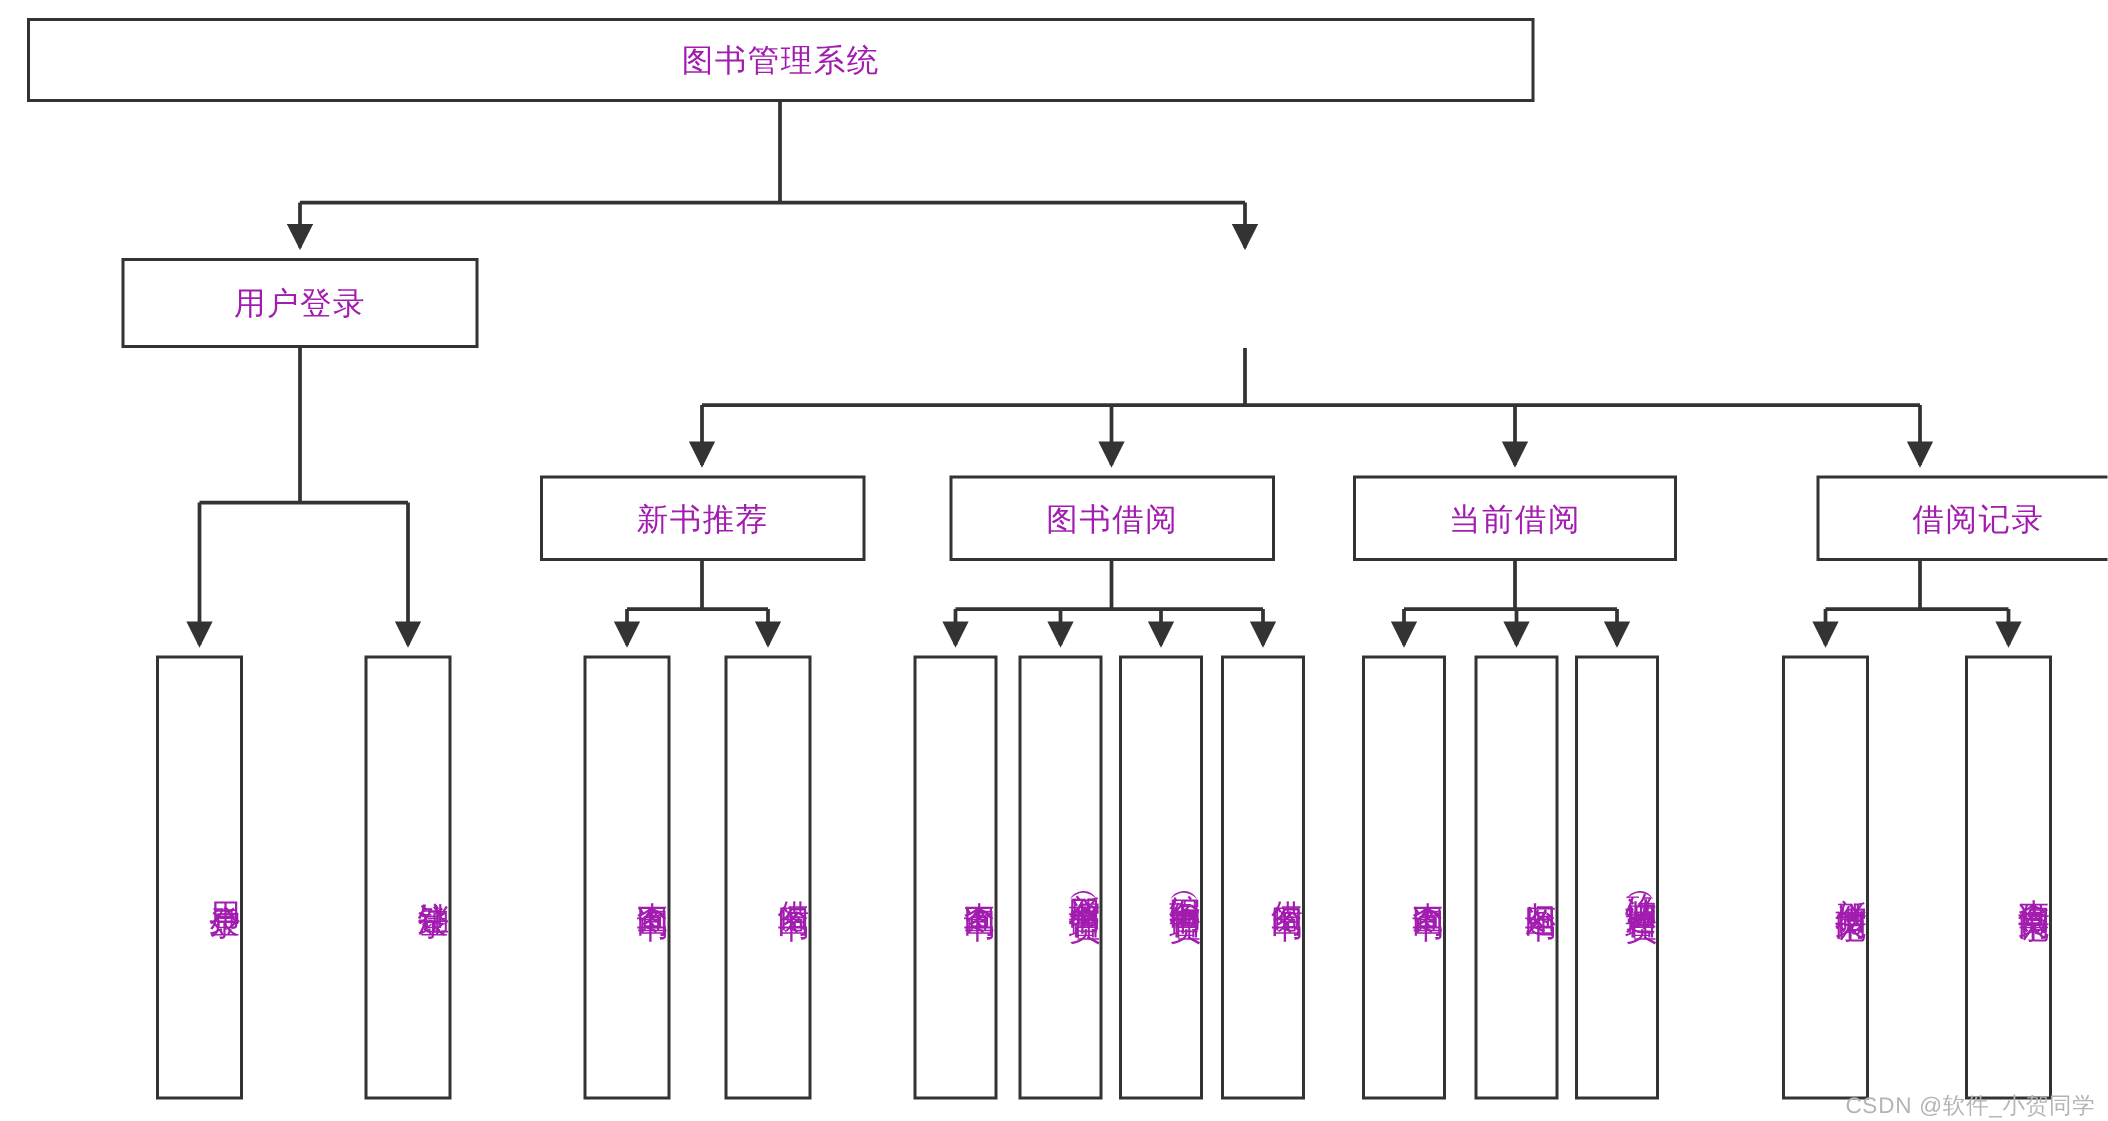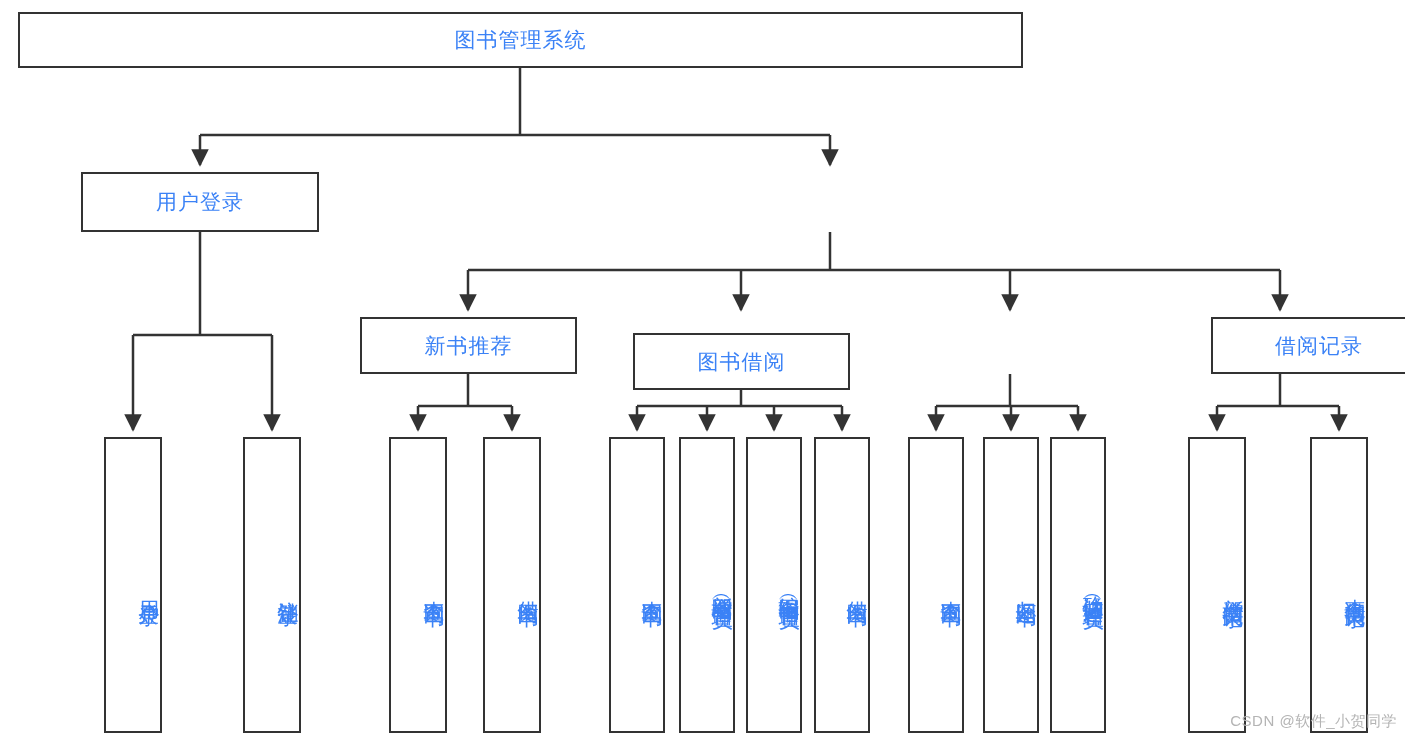--- a/index.html
+++ b/index.html
@@ -29,21 +29,21 @@
     pointer-events: none;
   }
   .node {
     position: absolute;
     box-sizing: border-box;
     background: #ffffff;
     border: 2px solid #333333;
     display: flex;
     align-items: center;
     justify-content: center;
-    color: #3b82f6;
+    color: #a21caf;
   }
   .node.horizontal {
     font-size: 21px;
     letter-spacing: 1px;
   }
   .node.vertical {
     writing-mode: vertical-rl;
     text-orientation: upright;
     align-items: flex-start;
     justify-content: center;
@@ -53,21 +53,21 @@
     line-height: 1;
   }
   .node.vertical .vlabel {
     writing-mode: vertical-rl;
     text-orientation: upright;
     display: block;
   }
   .watermark {
     position: absolute;
     right: 8px;
-    bottom: 16px;
+    bottom: 0;
     font-size: 15px;
     color: #b4b4b4;
     letter-spacing: 0.5px;
     white-space: nowrap;
   }
 </style>
 </head>
 <body>
 
 <div id="diagram-root">
@@ -126,22 +126,25 @@
     <span>图书管理系统</span>
   </div>
 
   <div class="node horizontal" style="left:81px; top:172px; width:238px; height:60px;">
     <span>用户登录</span>
   </div>
 
   <div class="node horizontal" style="left:360px; top:317px; width:217px; height:57px;">
     <span>新书推荐</span>
   </div>
-  <div class="node horizontal" style="left:633px; top:317px; width:217px; height:57px;margin-top:16px;">
+  <div class="node horizontal" style="left:633px; top:317px; width:217px; height:57px;">
     <span>图书借阅</span>
+  </div>
+  <div class="node horizontal" style="left:902px; top:317px; width:216px; height:57px;">
+    <span>当前借阅</span>
   </div>
   <div class="node horizontal" style="left:1211px; top:317px; width:216px; height:57px;">
     <span>借阅记录</span>
   </div>
 
   <div class="node vertical" style="left:104px; top:437px; width:58px; height:296px;">
     <span class="vlabel">用户登录</span>
   </div>
   <div class="node vertical" style="left:243px; top:437px; width:58px; height:296px;">
     <span class="vlabel">注销登录</span>

